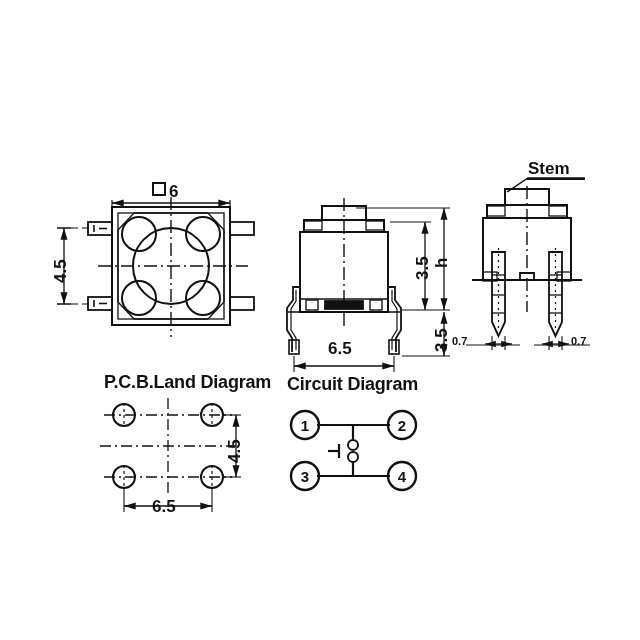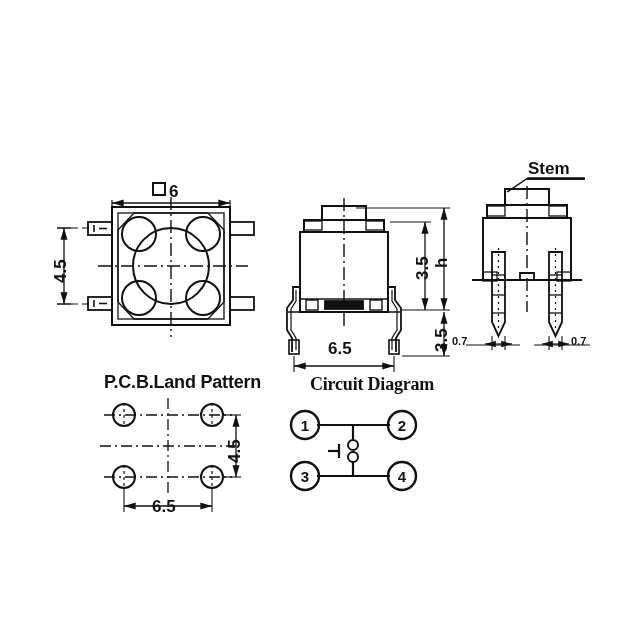--- a/index.html
+++ b/index.html
@@ -268,21 +268,21 @@
 
   <div class="lbl lbl-dim" style="left:328px; top:340px;">6.5</div>
 
   <div class="lbl lbl-stem" style="left:528px; top:160px;text-align:right;">Stem</div>
   <div class="stem-underline" style="left:527px; top:178px; width:58px;"></div>
 
   <div class="lbl lbl-dim-sm" style="left:452px; top:336px;">0.7</div>
 
   <div class="lbl lbl-dim-sm" style="left:571px; top:336px;">0.7</div>
 
-  <div class="lbl lbl-title" style="left:104px; top:373px;">P.C.B.Land Pattern</div>
+  <div class="lbl lbl-title" style="left:104px; top:373px;">P.C.B.Land Diagram</div>
 
   <div class="lbl lbl-dim rot90" style="left:226px; top:463px;">4.5</div>
 
   <div class="lbl lbl-dim" style="left:152px; top:498px;">6.5</div>
 
-  <div class="lbl lbl-title" style="left:310px; top:375px;font-family:Liberation Serif, serif;">Circuit Diagram</div>
+  <div class="lbl lbl-title" style="left:287px; top:375px;">Circuit Diagram</div>
 
 </div>
 
 </body></html>

